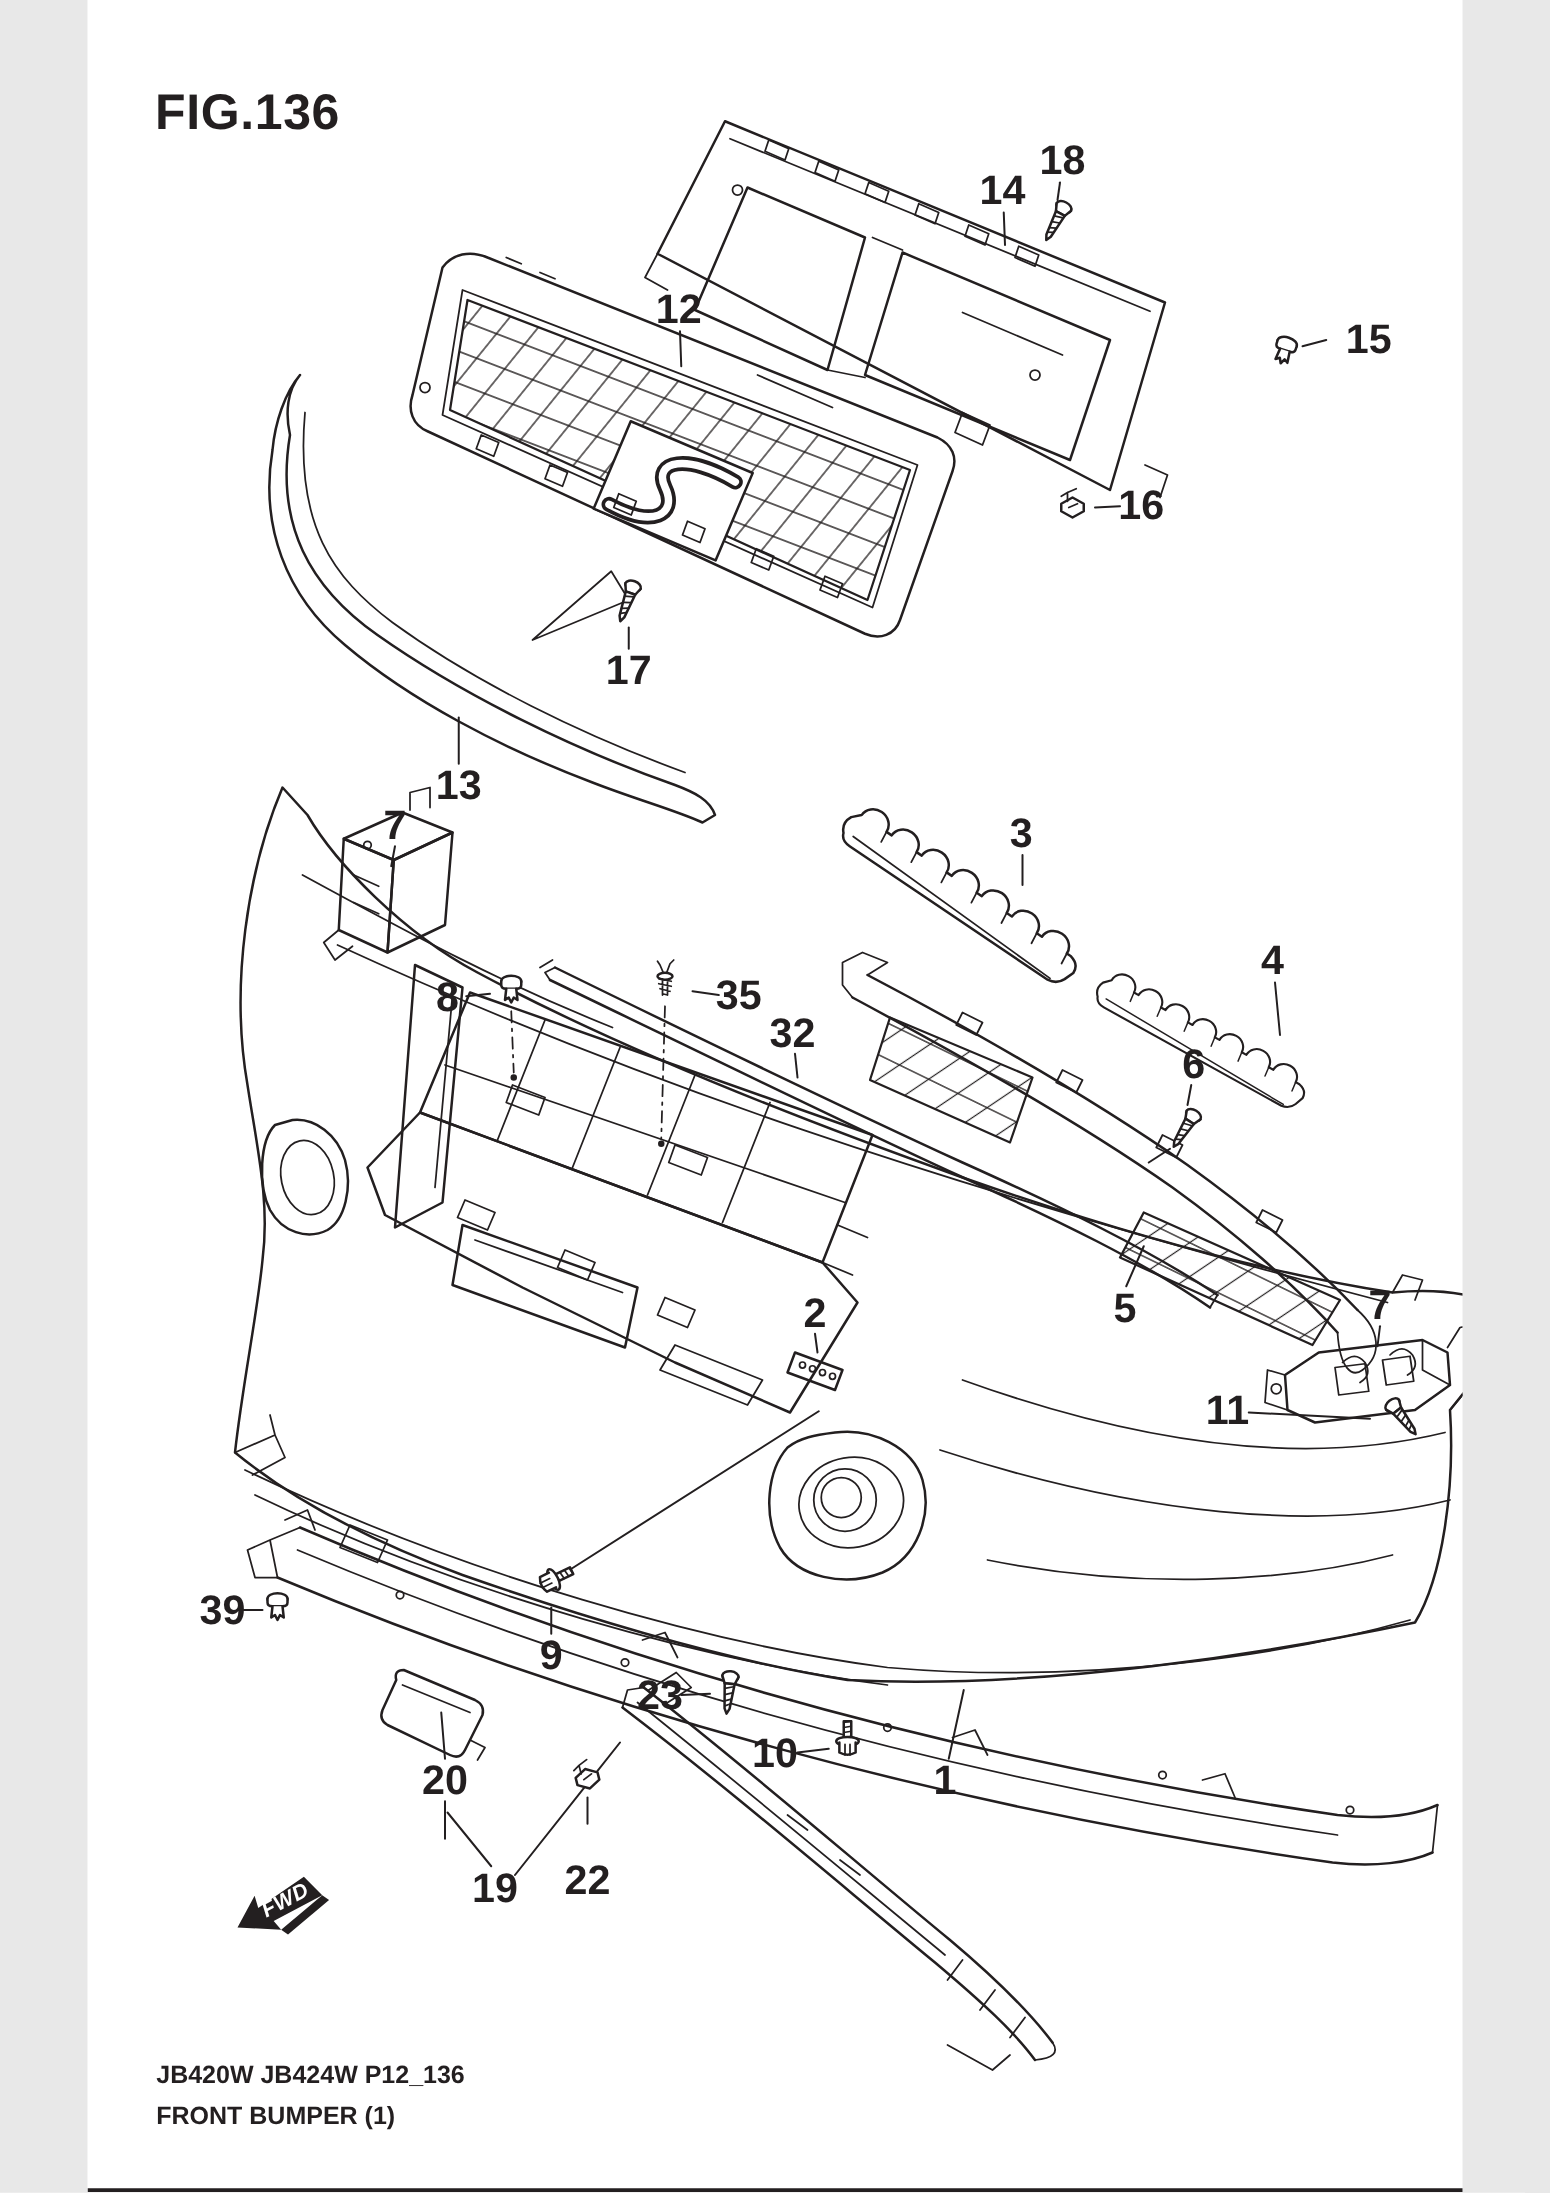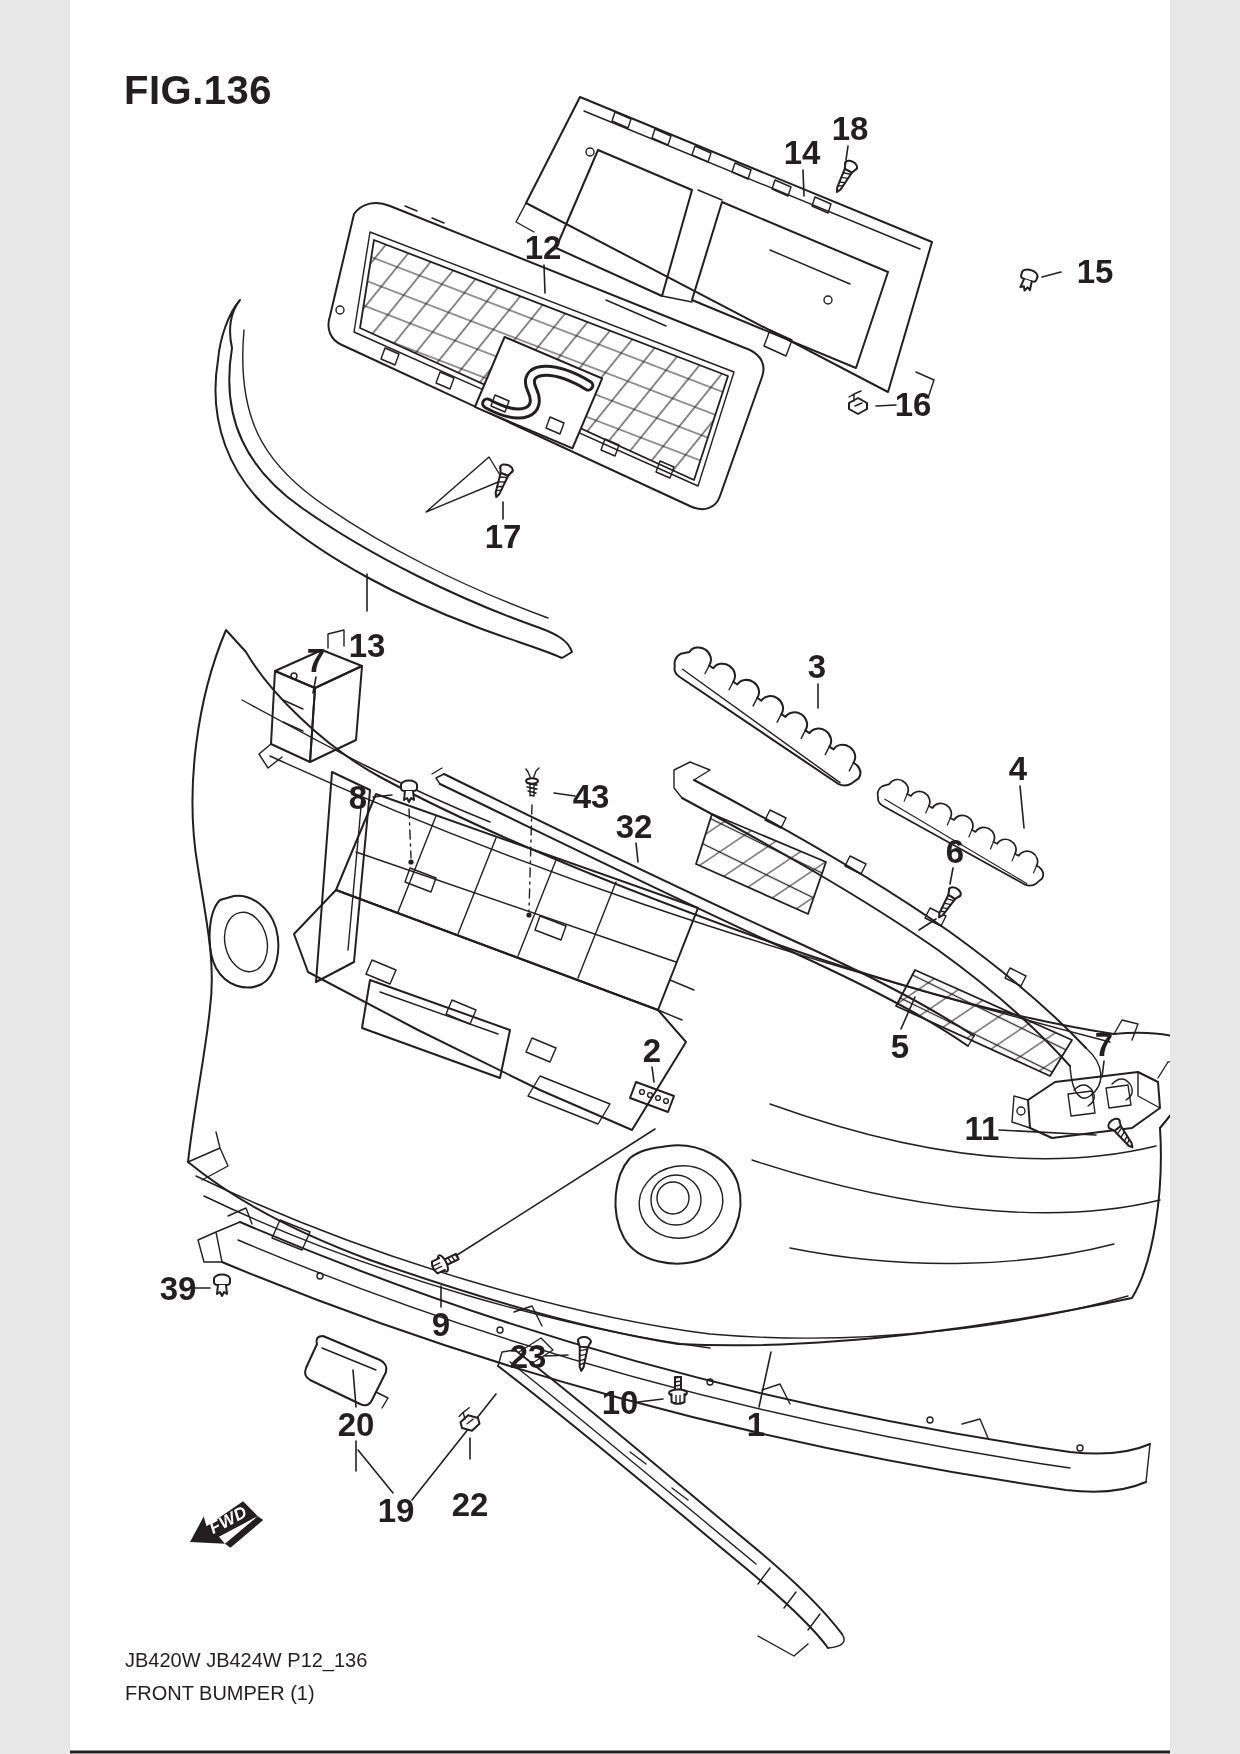--- a/index.html
+++ b/index.html
@@ -5,21 +5,21 @@
   html,body{margin:0;padding:0;background:#e8e8e8;}
   .page{
     position:relative;width:1100px;height:1754px;background:#ffffff;
     font-family:"Liberation Sans", sans-serif;color:#231f20;overflow:hidden;
     margin:0 auto;
   }
   .page-title{
     position:absolute;left:54px;top:68px;font-size:40px;font-weight:600;
     letter-spacing:0.5px;
   }
-  .footer{position:absolute;left:55px;top:1644px;font-size:20px;font-weight:400;line-height:33px;}
+  .footer{position:absolute;left:55px;top:1644px;font-size:20px;font-weight:700;line-height:33px;}
   .artwork{position:absolute;left:0;top:0;}
   svg .ln, svg path, svg line, svg ellipse, svg circle, svg rect, svg polygon{
     stroke:#231f20;fill:none;stroke-width:2;stroke-linecap:round;stroke-linejoin:round;
   }
   svg .thin{stroke-width:1.4;}
   svg .hair{stroke-width:1.1;}
   svg .mesh{fill:url(#meshpat);stroke-width:1.8;}
   svg .mesh2{fill:url(#meshpat2);stroke-width:1.8;}
   svg .wht{fill:#ffffff;}
   svg .inkfill{fill:#231f20;stroke:none;}
@@ -331,33 +331,33 @@
       <div class="callout" style="left: 948px; top: 768px;">4</div>
       <div class="callout" style="left: 830px; top: 1046px;">5</div>
       <div class="callout" style="left: 885px; top: 851px;">6</div>
       <div class="callout" style="left: 246px; top: 660px;">7</div>
       <div class="callout" style="left: 1034px; top: 1044px;">7</div>
       <div class="callout" style="left: 288px; top: 797px;">8</div>
       <div class="callout" style="left: 371px; top: 1324px;">9</div>
       <div class="callout" style="left: 550px; top: 1402px;">10</div>
       <div class="callout" style="left: 912px; top: 1128px;">11</div>
       <div class="callout" style="left: 473px; top: 247px;">12</div>
-      <div class="callout" style="left: 297px; top: 628px; margin-top: 17px;">13</div>
+      <div class="callout" style="left: 297px; top: 628px;">13</div>
       <div class="callout" style="left: 732px; top: 152px;">14</div>
       <div class="callout" style="left: 1008px; top: 271px; margin-left: 17px;">15</div>
       <div class="callout" style="left: 843px; top: 404px;">16</div>
       <div class="callout" style="left: 433px; top: 536px;">17</div>
       <div class="callout" style="left: 780px; top: 128px;">18</div>
       <div class="callout" style="left: 326px; top: 1510px;">19</div>
       <div class="callout" style="left: 286px; top: 1424px;">20</div>
       <div class="callout" style="left: 108px; top: 1288px;">39</div>
       <div class="callout" style="left: 400px; top: 1504px;">22</div>
       <div class="callout" style="left: 458px; top: 1356px;">23</div>
       <div class="callout" style="left: 564px; top: 826px;">32</div>
-      <div class="callout" style="left: 521px; top: 796px;">43</div>
+      <div class="callout" style="left: 521px; top: 796px;">35</div>
     </div>
 
   <div class="footer">
     <div>JB420W JB424W P12_136</div>
     <div>FRONT BUMPER (1)</div>
   </div>
 
 </div>
 
 </body></html>

